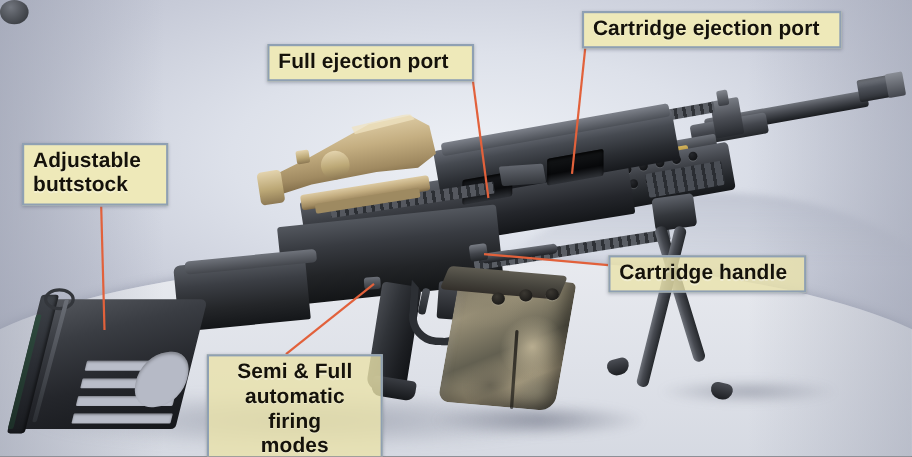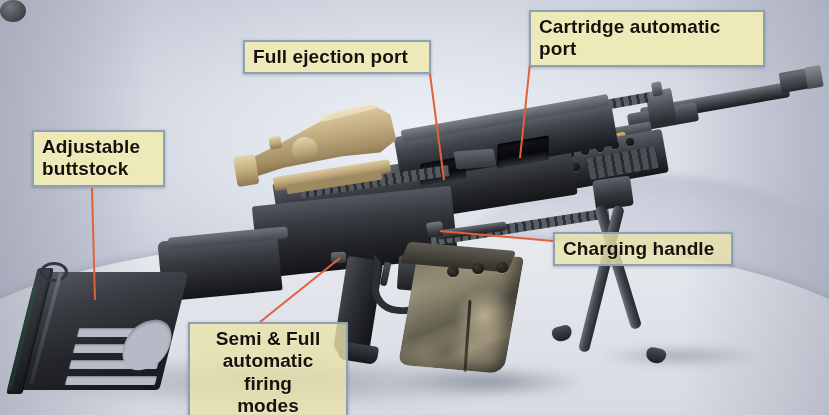--- a/index.html
+++ b/index.html
@@ -538,26 +538,26 @@
   </div>
 
   <svg id="leaders" width="829" height="415" viewBox="0 0 829 415" style="position:absolute;left:0;top:0;pointer-events:none;">
     <line x1="92" y1="188" x2="95" y2="300" stroke="#e2613b" stroke-width="2"></line>
     <line x1="430" y1="74" x2="444" y2="180" stroke="#e2613b" stroke-width="2"></line>
     <line x1="532" y1="44" x2="520" y2="158" stroke="#e2613b" stroke-width="2"></line>
     <line x1="553" y1="241" x2="440" y2="231" stroke="#e2613b" stroke-width="2"></line>
     <line x1="260" y1="322" x2="340" y2="258" stroke="#e2613b" stroke-width="2"></line>
   </svg>
 
-  <div class="callout" id="callout-0" style="left: 32px; top: 130px; width: 133px; min-height: 56px; font-size: 19px; text-align: left; display: flex; flex-direction: column; justify-content: center; align-items: flex-start; background: rgb(238, 233, 185); border-color: rgb(143, 160, 179); color: rgb(21, 18, 10);">Adjustable
+  <div class="callout" id="callout-0" style="left: 20px; top: 130px; width: 133px; min-height: 56px; font-size: 19px; text-align: left; display: flex; flex-direction: column; justify-content: center; align-items: flex-start; background: rgb(238, 233, 185); border-color: rgb(143, 160, 179); color: rgb(21, 18, 10);">Adjustable
 buttstock</div>
 
   <div class="callout" id="callout-1" style="left: 243px; top: 40px; width: 188px; min-height: 33px; font-size: 19px; text-align: left; display: flex; flex-direction: column; justify-content: center; align-items: flex-start; background: rgb(238, 233, 185); border-color: rgb(143, 160, 179); color: rgb(21, 18, 10);">Full ejection port</div>
 
-  <div class="callout" id="callout-2" style="left: 529px; top: 10px; width: 236px; min-height: 33px; font-size: 19px; text-align: left; display: flex; flex-direction: column; justify-content: center; align-items: flex-start; background: rgb(238, 233, 185); border-color: rgb(143, 160, 179); color: rgb(21, 18, 10);">Cartridge automatic port</div>
-
-  <div class="callout translucent" id="callout-3" style="left: 553px; top: 232px; width: 180px; min-height: 31px; font-size: 19px; text-align: left; display: flex; flex-direction: column; justify-content: center; align-items: flex-start; background: rgba(234, 226, 170, 0.8); border-color: rgb(143, 160, 179); color: rgb(21, 18, 10);">Charging handle</div>
+  <div class="callout" id="callout-2" style="left: 529px; top: 10px; width: 236px; min-height: 33px; font-size: 19px; text-align: left; display: flex; flex-direction: column; justify-content: center; align-items: flex-start; background: rgb(238, 233, 185); border-color: rgb(143, 160, 179); color: rgb(21, 18, 10);">Cartridge ejection port</div>
+
+  <div class="callout translucent" id="callout-3" style="left: 553px; top: 232px; width: 180px; min-height: 31px; font-size: 19px; text-align: left; display: flex; flex-direction: column; justify-content: center; align-items: flex-start; background: rgba(234, 226, 170, 0.8); border-color: rgb(143, 160, 179); color: rgb(21, 18, 10);">Cartridge handle</div>
 
   <div class="callout translucent" id="callout-4" style="left: 188px; top: 322px; width: 160px; min-height: 80px; font-size: 19px; text-align: center; display: flex; flex-direction: column; justify-content: center; align-items: center; background: rgba(234, 226, 170, 0.8); border-color: rgb(143, 160, 179); color: rgb(21, 18, 10);">Semi &amp; Full
 automatic firing
 modes</div>
 
 </div>
 
 </body></html>

